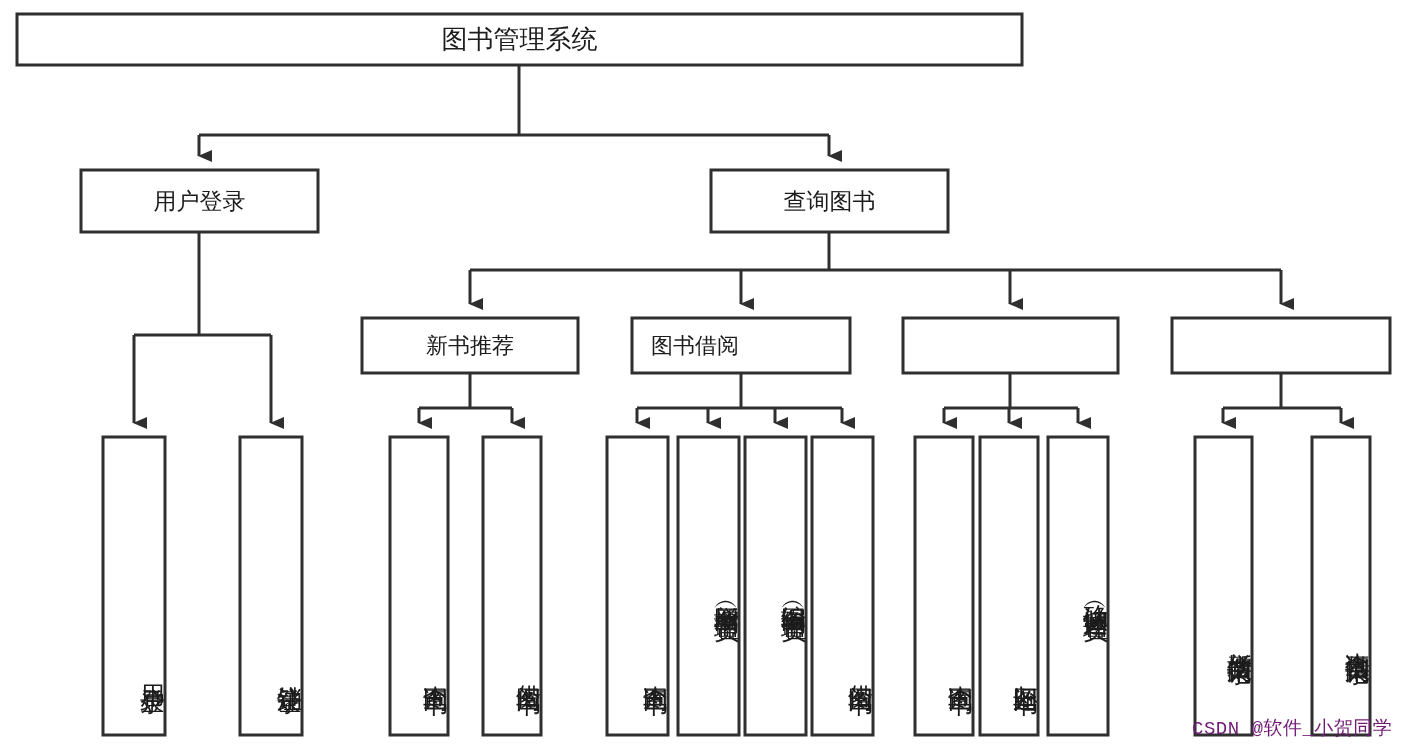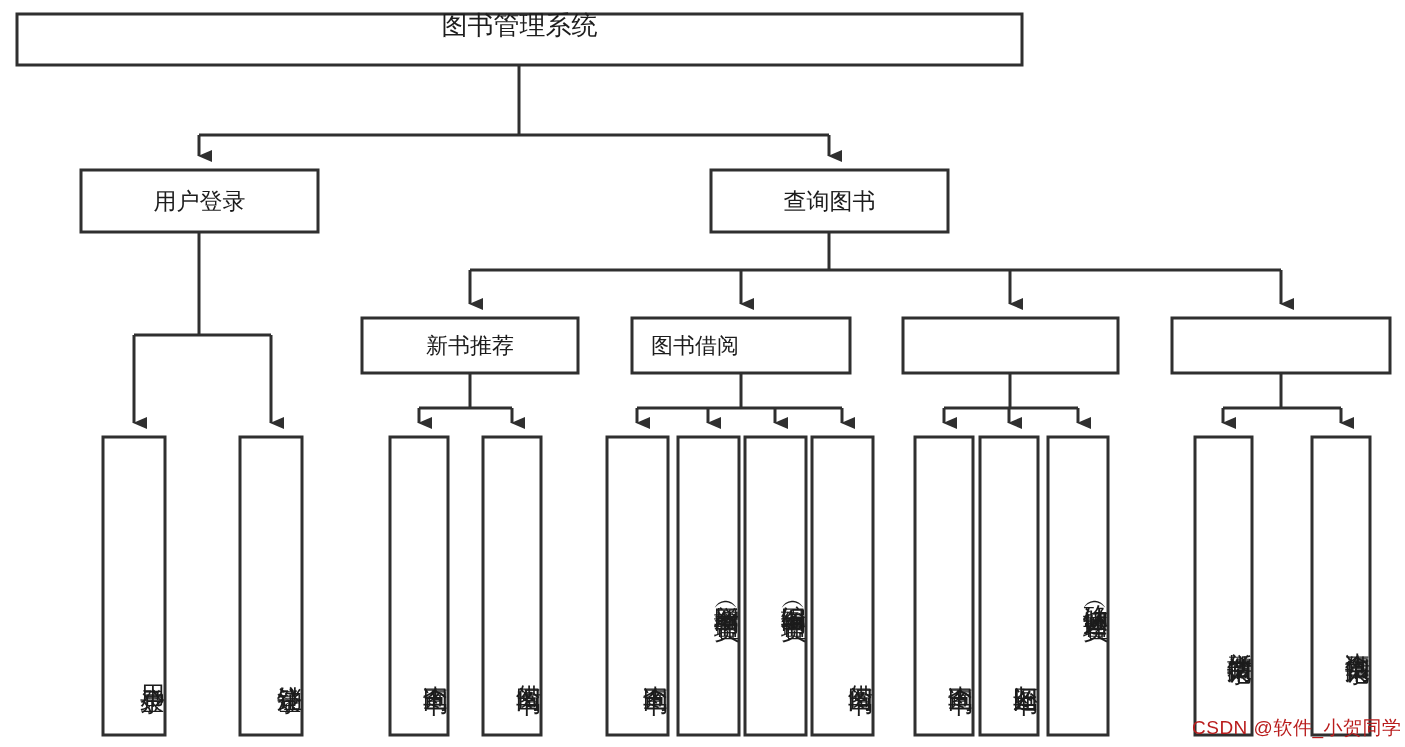--- a/index.html
+++ b/index.html
@@ -63,23 +63,23 @@
     letter-spacing: 2px;
     line-height: 1;
     pointer-events: none;
   }
   .root-title { font-size: 26px; }
   .lvl2-title { font-size: 23px; }
   .lvl3-title { font-size: 22px; }
   .leaf-title { font-size: 25px; }
   .watermark {
     position: absolute;
-    color: #b91c1c;
+    color: #701a75;
     font-size: 19px;
-    font-family: Liberation Sans, sans-serif;
+    font-family: Liberation Mono, monospace;
     white-space: nowrap;
     letter-spacing: 0.5px;
   }
 </style>
 </head>
 <body>
 
 <div id="diagram-root">
 
   <svg class="diagram-canvas" viewBox="0 0 1405 747">
@@ -149,21 +149,21 @@
     <rect class="node-box" x="678" y="437" width="61" height="298"></rect>
     <rect class="node-box" x="745" y="437" width="61" height="298"></rect>
     <rect class="node-box" x="812" y="437" width="61" height="298"></rect>
     <rect class="node-box" x="915" y="437" width="58" height="298"></rect>
     <rect class="node-box" x="980" y="437" width="58" height="298"></rect>
     <rect class="node-box" x="1048" y="437" width="60" height="298"></rect>
     <rect class="node-box" x="1195" y="437" width="57" height="298"></rect>
     <rect class="node-box" x="1312" y="437" width="58" height="298"></rect>
   </svg>
 
-  <div class="node-label-h root-title" style="left:17px; top:0; width:1005px; height:51px;">图书管理系统</div>
+  <div class="node-label-h root-title" style="left:17px; top:14px; width:1005px; height:51px;">图书管理系统</div>
 
   <div class="node-label-h lvl2-title" style="left:81px; top:170px; width:237px; height:62px;">用户登录</div>
   <div class="node-label-h lvl2-title" style="left:711px; top:170px; width:237px; height:62px;">查询图书</div>
 
   <div class="node-label-h lvl3-title" style="left:362px; top:318px; width:216px; height:55px;">新书推荐</div>
   <div class="node-label-h lvl3-title" style="left:596px; top:318px; width:198px; height:55px;">图书借阅</div>
 
   <div class="node-label-v leaf-title" style="left:103px; top:437px; width:62px; height:298px; padding-top:83px;">用户登录</div>
   <div class="node-label-v leaf-title" style="left:240px; top:437px; width:62px; height:298px; padding-top:83px;">注销登录</div>
   <div class="node-label-v leaf-title" style="left:390px; top:437px; width:58px; height:298px; padding-top:83px;">查询图书</div>

